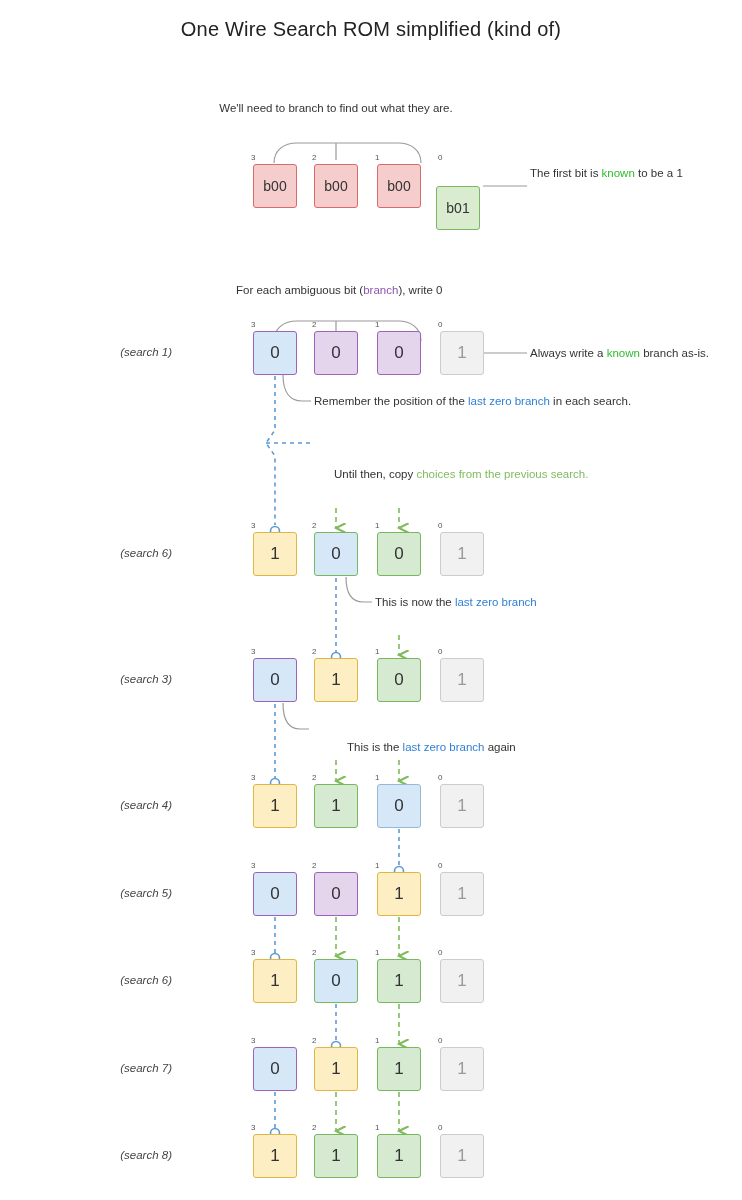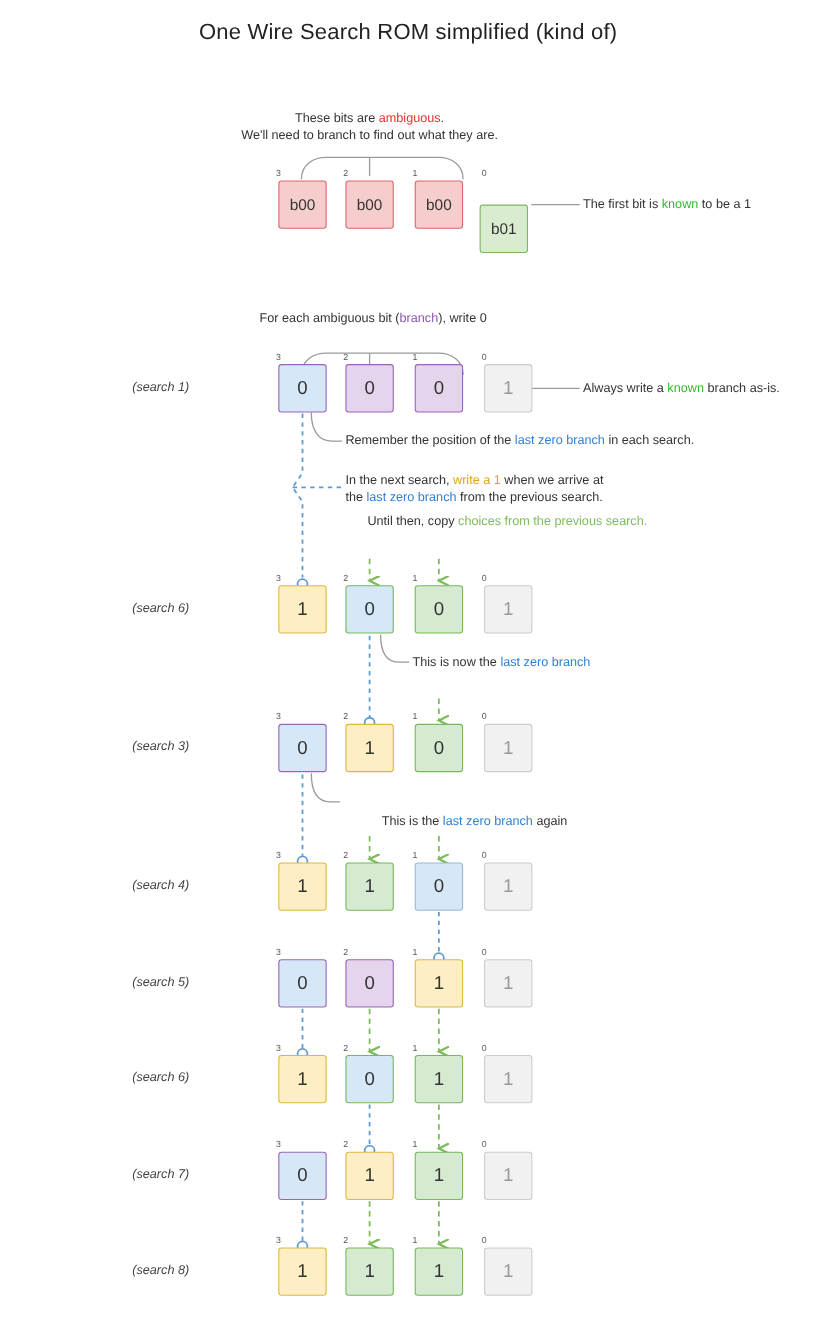--- a/index.html
+++ b/index.html
@@ -160,55 +160,50 @@
       <circle cx="399" cy="871" r="4.5"></circle>
       <circle cx="275" cy="958" r="4.5"></circle>
       <circle cx="336" cy="1046" r="4.5"></circle>
       <circle cx="275" cy="1133" r="4.5"></circle>
     </g>
   </svg>
 
   <div class="abs title">One Wire Search ROM simplified (kind of)</div>
 
   <div class="abs cap center" style="left:146px;top:101px;width:380px;">
-    <div><span>These bits are </span><span class="red">ambiguous</span><span>.</span></div>
     <div>We'll need to branch to find out what they are.</div>
   </div>
 
   <div id="intro-row">
       <div class="box c-pinkred small" style="left: 253px; top: 164px;">b00</div>
       <div class="idx" style="left: 251px; top: 153px;">3</div>
       <div class="box c-pinkred small" style="left: 314px; top: 164px;">b00</div>
       <div class="idx" style="left: 312px; top: 153px;">2</div>
       <div class="box c-pinkred small" style="left: 377px; top: 164px;">b00</div>
       <div class="idx" style="left: 375px; top: 153px;">1</div>
       <div class="box c-greenlite small" style="left: 436px; top: 164px; margin-top: 22px;">b01</div>
       <div class="idx" style="left: 438px; top: 153px;">0</div>
     </div>
 
-  <div class="abs cap" style="left:530px;top:179px;text-align:center;">
+  <div class="abs cap" style="left:530px;top:166px;text-align:center;">
     <span>The first bit is </span><span class="green">known</span><span> to be a 1</span>
   </div>
 
   <div class="abs cap" style="left:236px;top:283px;">
     <span>For each ambiguous bit (</span><span class="purple">branch</span><span>), write 0</span>
   </div>
 
   <div class="abs cap" style="left:530px;top:346px;">
     <span>Always write a </span><span class="green">known</span><span> branch as-is.</span>
   </div>
 
   <div class="abs cap" style="left:314px;top:394px;">
     <span>Remember the position of the </span><span class="blue">last zero branch</span><span> in each search.</span>
   </div>
 
-  <div class="abs cap" style="left:314px;top:430px;">
-    <div><span>In the next search, </span><span class="amber">write a 1</span><span> when we arrive at</span></div>
-    <div><span>the </span><span class="blue">last zero branch</span><span> from the previous search.</span></div>
-  </div>
 
   <div class="abs cap" style="left:318px;top:467px;margin-left:16px;">
     <span>Until then, copy </span><span class="lgreen">choices from the previous search.</span>
   </div>
 
   <div class="abs cap" style="left:375px;top:595px;">
     <span>This is now the </span><span class="blue">last zero branch</span>
   </div>
 
   <div class="abs cap" style="left:312px;top:740px;margin-left:35px;">

